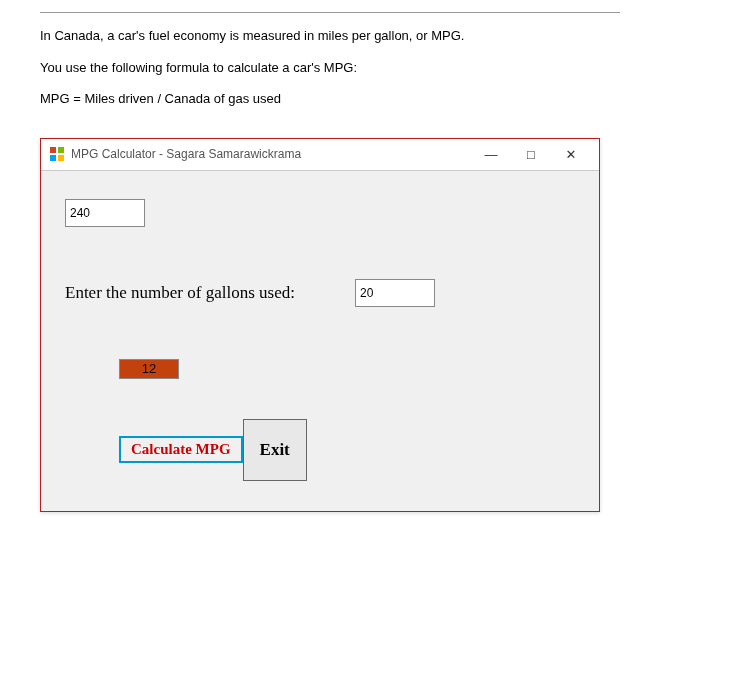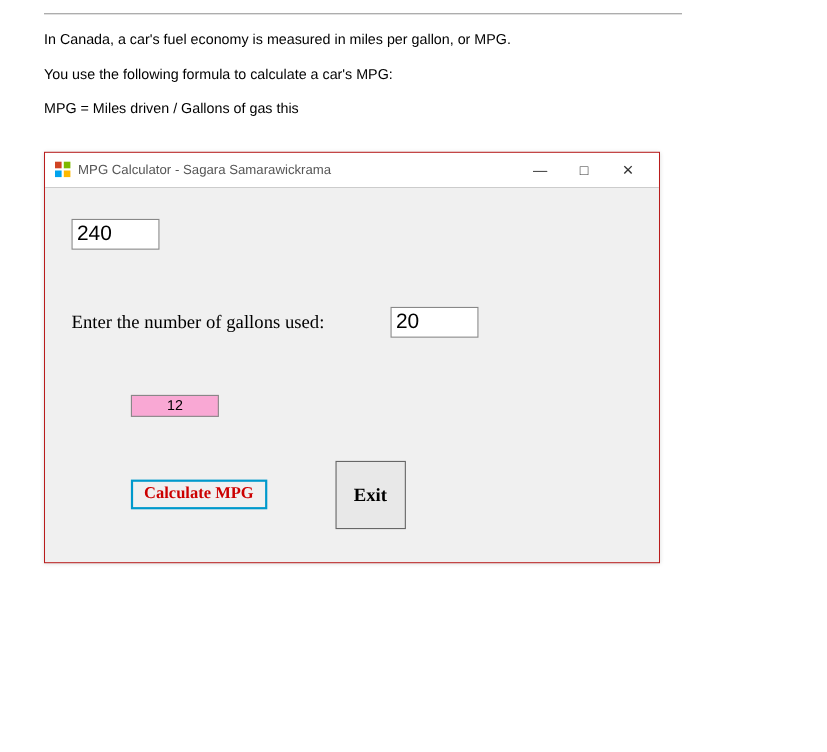--- a/index.html
+++ b/index.html
@@ -82,38 +82,37 @@
     }
     .form-label.result {
       width: 236px;
     }
     .text-input {
       width: 80px;
       height: 28px;
       border: 1px solid #888;
       background: #ffffff;
       font-family: Arial, sans-serif;
-      font-size: 19px;
+      font-size: 12px;
       padding: 1px 4px;
     }
     .result-box {
-      width: 80px;
+      width: 60px;
       height: 20px;
       border: 1px solid #888;
-      background: #f9a8d4;
+      background: #c2410c;
       font-family: Arial, sans-serif;
       font-size: 13px;
       display: flex;
       align-items: center;
       justify-content: center;
     }
     .button-row {
       display: flex;
       align-items: center;
-      gap: 62px;
       padding-left: 54px;
       margin-top: 10px;
     }
     .calc-btn {
       border: 2px solid #0099cc;
       background: #f0f0f0;
       padding: 3px 10px;
       font-family: "Times New Roman", serif;
       font-size: 15px;
       font-weight: bold;
@@ -130,21 +129,21 @@
     }
   </style>
 </head>
 <body>
 
 <div class="top-rule"></div>
 
 <div class="description">
   <p>In Canada, a car's fuel economy is measured in miles per gallon, or MPG.</p>
   <p>You use the following formula to calculate a car's MPG:</p>
-  <p>MPG = Miles driven / Gallons of gas this</p>
+  <p>MPG = Miles driven / Canada of gas used</p>
 </div>
 
 <div class="window">
   <div class="titlebar">
     <span class="app-icon">
       <svg viewBox="0 0 16 16" width="16" height="16">
         <rect x="1" y="1" width="6" height="6" fill="#d04423"></rect>
         <rect x="9" y="1" width="6" height="6" fill="#7eb900"></rect>
         <rect x="1" y="9" width="6" height="6" fill="#00a3ee"></rect>
         <rect x="9" y="9" width="6" height="6" fill="#ffb900"></rect>

